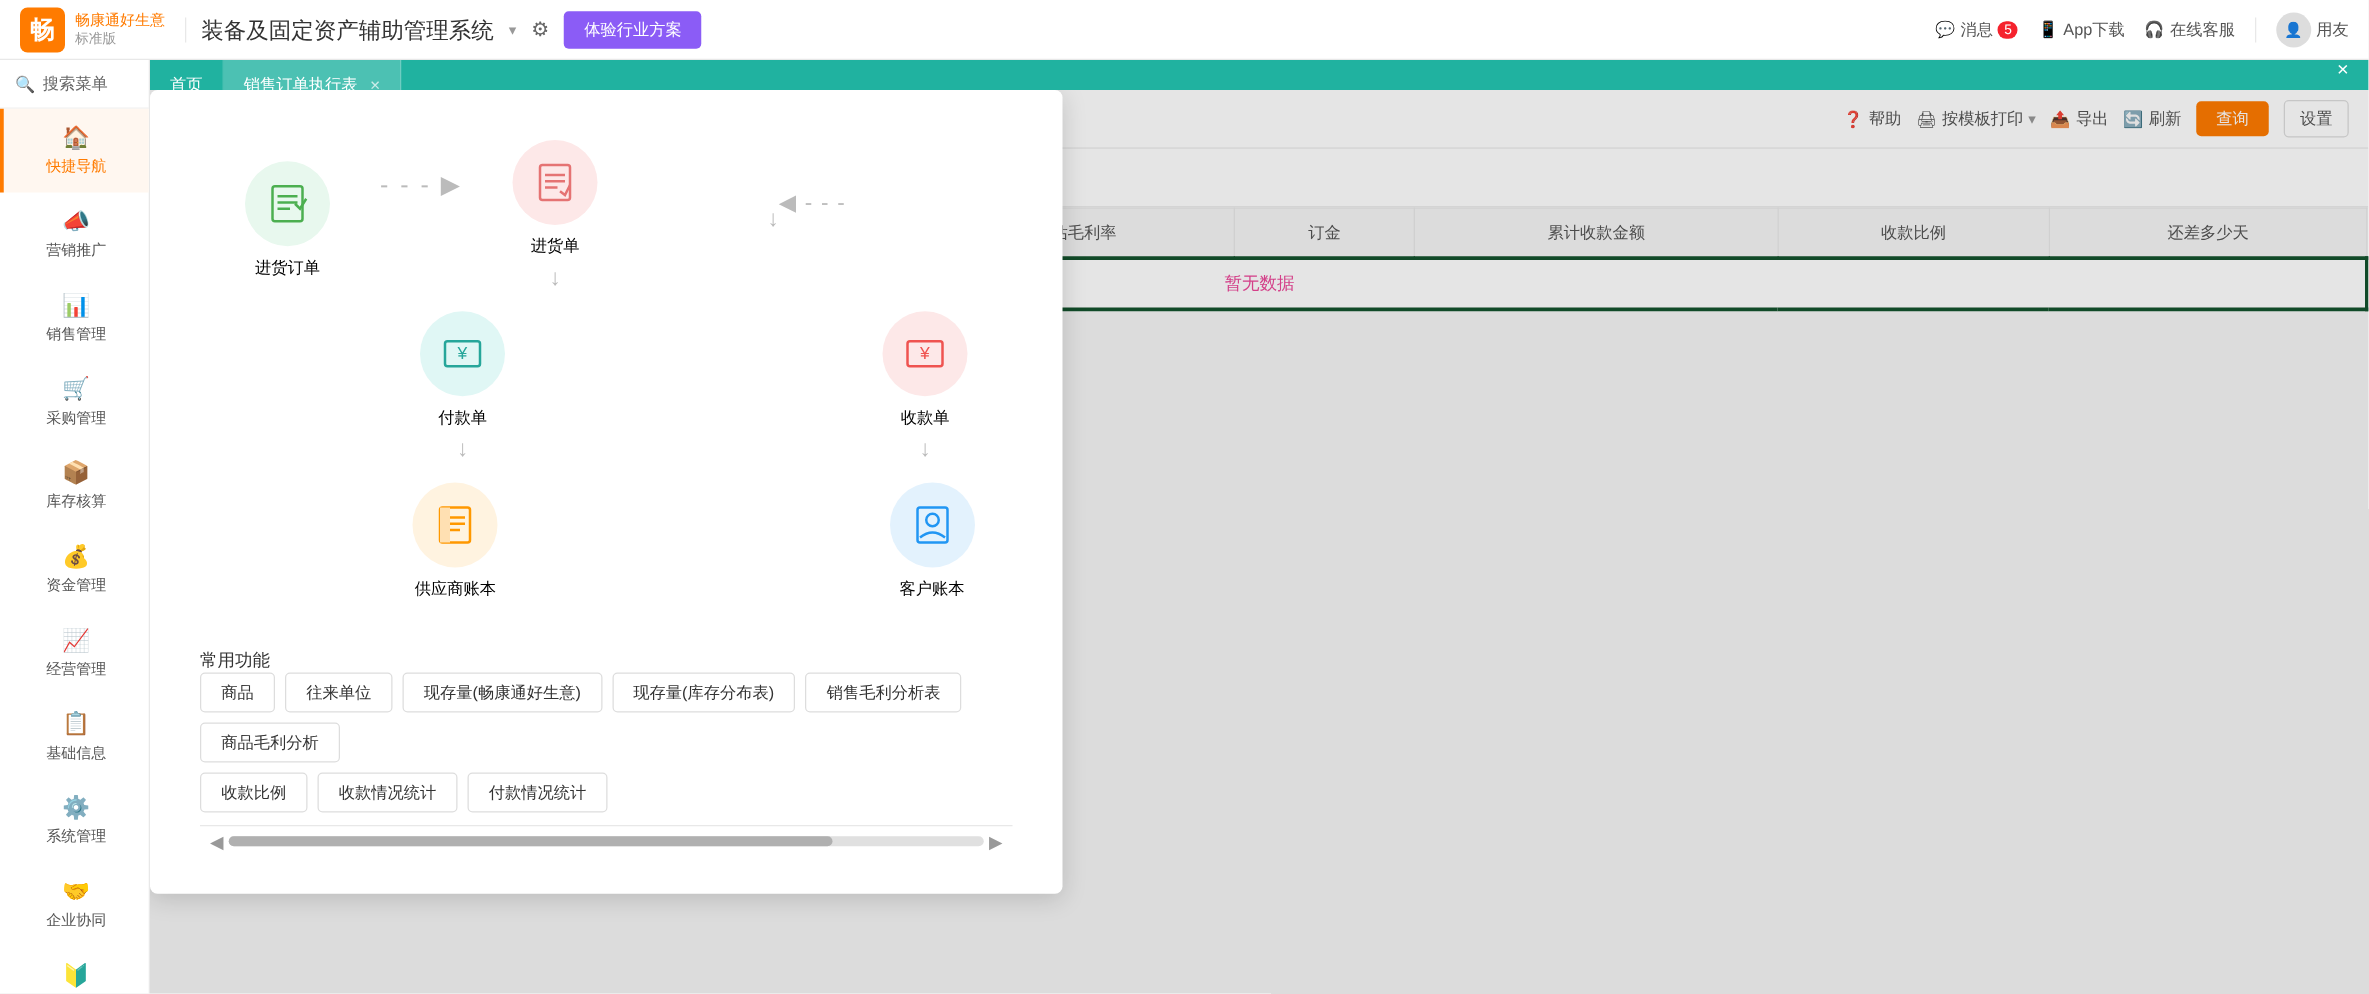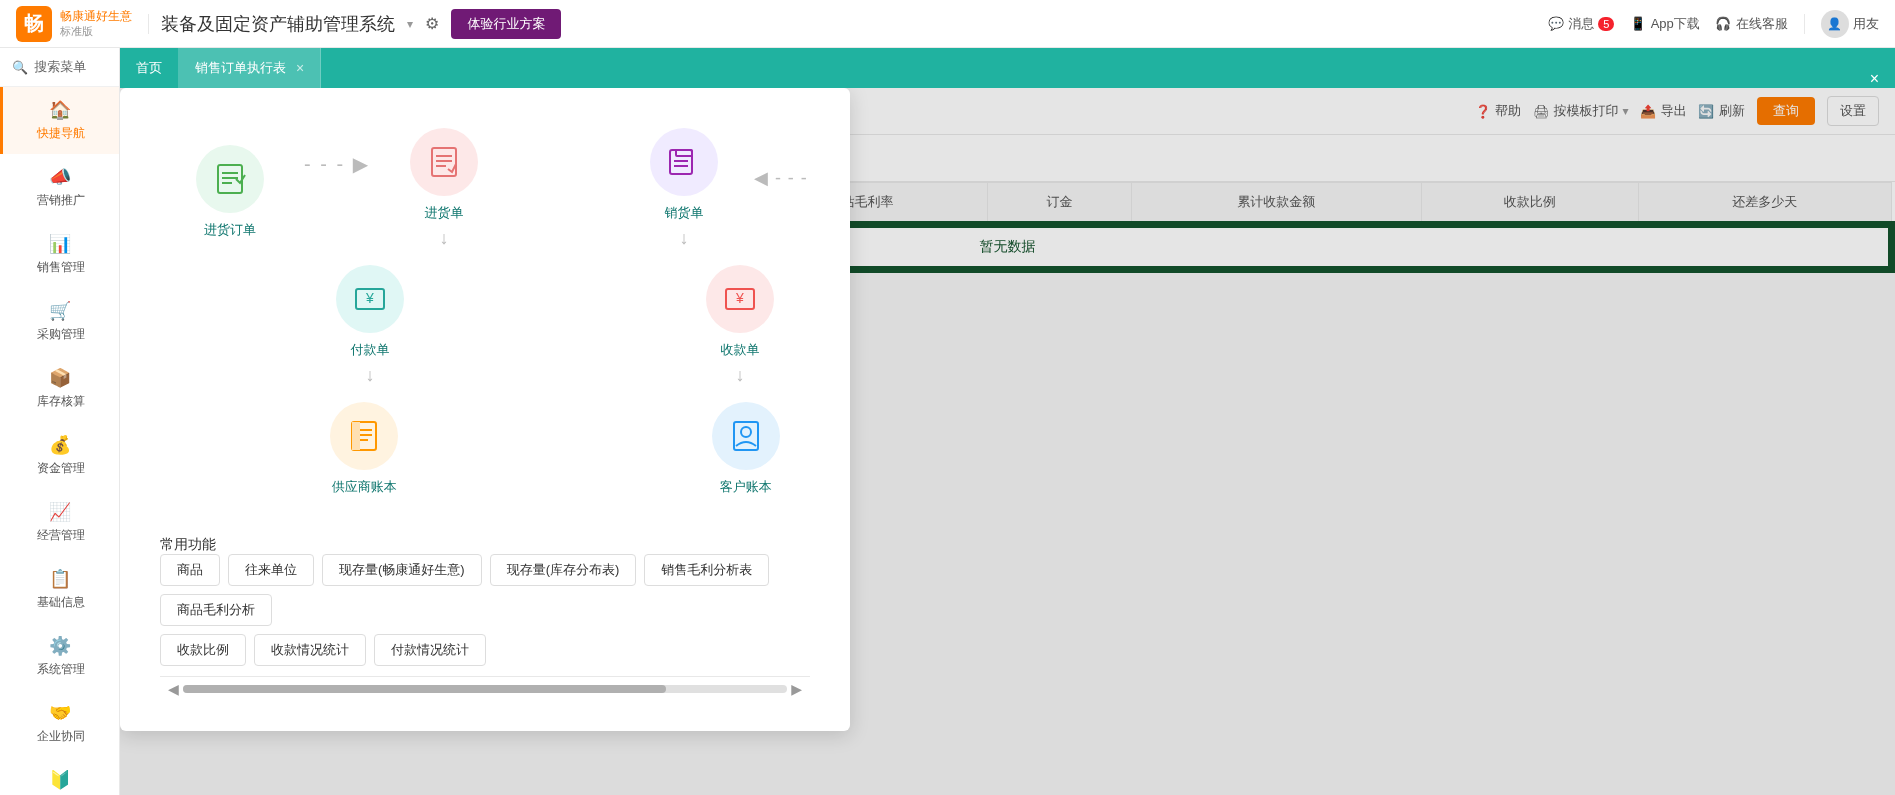--- a/index.html
+++ b/index.html
@@ -6,40 +6,40 @@
     body { font-family: 'Microsoft YaHei', Arial, sans-serif; font-size: 13px; background: #f5f5f5; overflow: hidden; }
 
     
     .app-container { display: flex; flex-direction: column; height: 795px; width: 1895px; }
     .top-bar { display: flex; align-items: center; height: 48px; background: #fff; border-bottom: 1px solid #e8e8e8; padding: 0 16px; gap: 12px; }
     .logo-area { display: flex; align-items: center; gap: 8px; width: 120px; }
     .logo-icon { width: 36px; height: 36px; background: #ff7b00; border-radius: 6px; display: flex; align-items: center; justify-content: center; color: white; font-size: 20px; font-weight: bold; }
     .logo-text { font-size: 12px; color: #ff7b00; line-height: 1.3; }
     .system-title { font-size: 18px; color: #333; font-weight: 500; }
     .top-bar-right { margin-left: auto; display: flex; align-items: center; gap: 16px; }
-    .top-btn { background: #701a75; color: white; border: none; padding: 6px 16px; border-radius: 4px; cursor: pointer; font-size: 13px; }
+    .top-btn { background: #8b5cf6; color: white; border: none; padding: 6px 16px; border-radius: 4px; cursor: pointer; font-size: 13px; }
     .top-icon-btn { display: flex; align-items: center; gap: 4px; color: #555; font-size: 13px; cursor: pointer; }
     .badge { background: #f5222d; color: white; border-radius: 10px; font-size: 11px; padding: 1px 5px; }
     .user-avatar { width: 28px; height: 28px; border-radius: 50%; background: #ddd; display: flex; align-items: center; justify-content: center; font-size: 12px; color: #666; }
 
     .main-area { display: flex; flex: 1; overflow: hidden; }
 
     
     .sidebar { width: 120px; background: #fff; border-right: 1px solid #e8e8e8; display: flex; flex-direction: column; }
     .search-menu { display: flex; align-items: center; gap: 6px; padding: 10px 12px; border-bottom: 1px solid #f0f0f0; color: #666; font-size: 13px; cursor: pointer; }
     .sidebar-nav { flex: 1; }
     .nav-item { display: flex; flex-direction: column; align-items: center; padding: 12px 8px; gap: 4px; cursor: pointer; font-size: 12px; color: #555; border-left: 3px solid transparent; }
     .nav-item.active { color: #ff7b00; background: #fff7f0; border-left-color: #ff7b00; }
     .nav-item .nav-icon { font-size: 18px; }
 
     
     .content-area { flex: 1; display: flex; flex-direction: column; overflow: hidden; }
 
     
-    .tab-bar { display: flex; align-items: flex-end; background: #20b2a0; height: 40px; }
+    .tab-bar { display: flex; align-items: flex-start; background: #20b2a0; height: 24px; }
     .tab-item { display: flex; align-items: center; gap: 6px; padding: 0 16px; height: 40px; cursor: pointer; color: rgba(255,255,255,0.8); font-size: 13px; border-right: 1px solid rgba(255,255,255,0.2); }
     .tab-item.home { color: white; }
     .tab-item.active { background: rgba(255,255,255,0.2); color: white; }
     .tab-close { font-size: 14px; color: rgba(255,255,255,0.7); cursor: pointer; margin-left: 4px; }
     .tab-bar-close { margin-left: auto; padding: 0 16px; color: white; cursor: pointer; font-size: 16px; }
 
     
     .page-content { flex: 1; background: #f5f5f5; overflow: auto; position: relative; }
 
     
@@ -52,41 +52,41 @@
     .filter-bar { display: flex; align-items: center; padding: 8px 16px; gap: 12px; background: #fff; border-bottom: 1px solid #e8e8e8; flex-wrap: wrap; }
     .filter-item { display: flex; align-items: center; gap: 6px; }
     .filter-input { border: 1px solid #ddd; padding: 4px 10px; border-radius: 4px; font-size: 13px; color: #999; height: 30px; width: 150px; }
     .filter-select { border: 1px solid #ddd; padding: 4px 10px; border-radius: 4px; font-size: 13px; color: #555; height: 30px; width: 120px; }
     .more-filter { color: #20b2a0; cursor: pointer; font-size: 13px; }
 
     
     .table-area { padding: 0; background: #fff; margin: 0; }
     .data-table { width: 100%; border-collapse: collapse; font-size: 13px; }
     .data-table th { background: #f5f5f5; padding: 10px 12px; text-align: center; color: #555; border: 1px solid #e8e8e8; font-weight: normal; white-space: nowrap; }
-    .data-table td { padding: 10px 12px; text-align: center; color: #14532d; border: 7px solid #14532d; }
+    .data-table td { padding: 10px 12px; text-align: center; color: #ec4899; border: 3px solid #14532d; }
     .empty-data { text-align: center; padding: 40px; color: #999; font-size: 14px; }
 
     
     .overlay { position: absolute; top: 0; left: 0; right: 0; bottom: 0; background: rgba(0,0,0,0.1); z-index: 100; display: flex; align-items: flex-start; justify-content: flex-start; padding: 0; }
     .modal { background: #fff; border-radius: 6px; box-shadow: 0 4px 20px rgba(0,0,0,0.15); width: 730px; margin: 0; padding: 30px 40px 30px; position: relative; top: 0; left: 0; }
 
     
     .flow-diagram { display: flex; flex-direction: column; gap: 0; padding: 10px 0; }
     .flow-row { display: flex; align-items: center; justify-content: flex-start; gap: 0; margin-bottom: 10px; }
     .flow-node { display: flex; flex-direction: column; align-items: center; gap: 8px; width: 140px; }
     .flow-circle { width: 68px; height: 68px; border-radius: 50%; display: flex; align-items: center; justify-content: center; font-size: 28px; }
     .flow-circle.green { background: #e8f8ee; }
     .flow-circle.pink { background: #fde8e8; }
     .flow-circle.purple { background: #f0ebff; }
     .flow-circle.orange { background: #fff3e0; }
     .flow-circle.teal { background: #e0f7f5; }
     .flow-circle.red { background: #fde8e8; }
     .flow-circle.yellow-orange { background: #fff3e0; }
     .flow-circle.light-blue { background: #e3f2fd; }
-    .flow-label { font-size: 13px; color: #0f766e; text-align: center; }
+    .flow-label { font-size: 13px; color: #000000; text-align: center; }
 
     .flow-arrow-h { display: flex; align-items: center; color: #ccc; font-size: 18px; margin: 0 4px; padding-bottom: 28px; }
     .flow-arrow-v { text-align: center; color: #ccc; font-size: 16px; margin: 4px 0; }
     .flow-dashed { color: #bbb; font-size: 13px; padding-bottom: 28px; letter-spacing: 2px; }
 
     .flow-col { display: flex; flex-direction: column; align-items: center; }
 
     
     .common-functions { margin-top: 20px; }
     .common-title { font-size: 14px; color: #333; margin-bottom: 0; font-weight: 500; }
@@ -313,31 +313,20 @@
                     </div>
                     <span class="flow-label">进货单</span>
                   </div>
 
                   <div class="flow-arrow-v" style="color:#bbb;font-size:18px;margin:6px 0;">↓</div>
                 </div>
 
                 <div style="width:100px;"></div>
 
                 <div class="flow-col">
-                  <div class="flow-node">
-                    <div class="flow-circle purple">
-                      <svg width="36" height="36" viewBox="0 0 36 36">
-                        <rect x="4" y="6" width="22" height="24" rx="2" fill="none" stroke="#9c27b0" stroke-width="2"></rect>
-                        <rect x="10" y="6" width="16" height="6" rx="1" fill="none" stroke="#9c27b0" stroke-width="2"></rect>
-                        <line x1="8" y1="17" x2="22" y2="17" stroke="#9c27b0" stroke-width="2"></line>
-                        <line x1="8" y1="22" x2="22" y2="22" stroke="#9c27b0" stroke-width="2"></line>
-                      </svg>
-                    </div>
-                    <span class="flow-label">销货单</span>
-                  </div>
 
                   <div class="flow-arrow-v" style="color:#bbb;font-size:18px;margin:6px 0;">↓</div>
                 </div>
 
                 <div class="flow-dashed" style="padding-bottom:28px;color:#bbb;font-size:18px;letter-spacing:1px;">◀ - - -</div>
 
               </div>
 
               <div class="flow-row" style="margin-left:140px; gap:0;">
 

